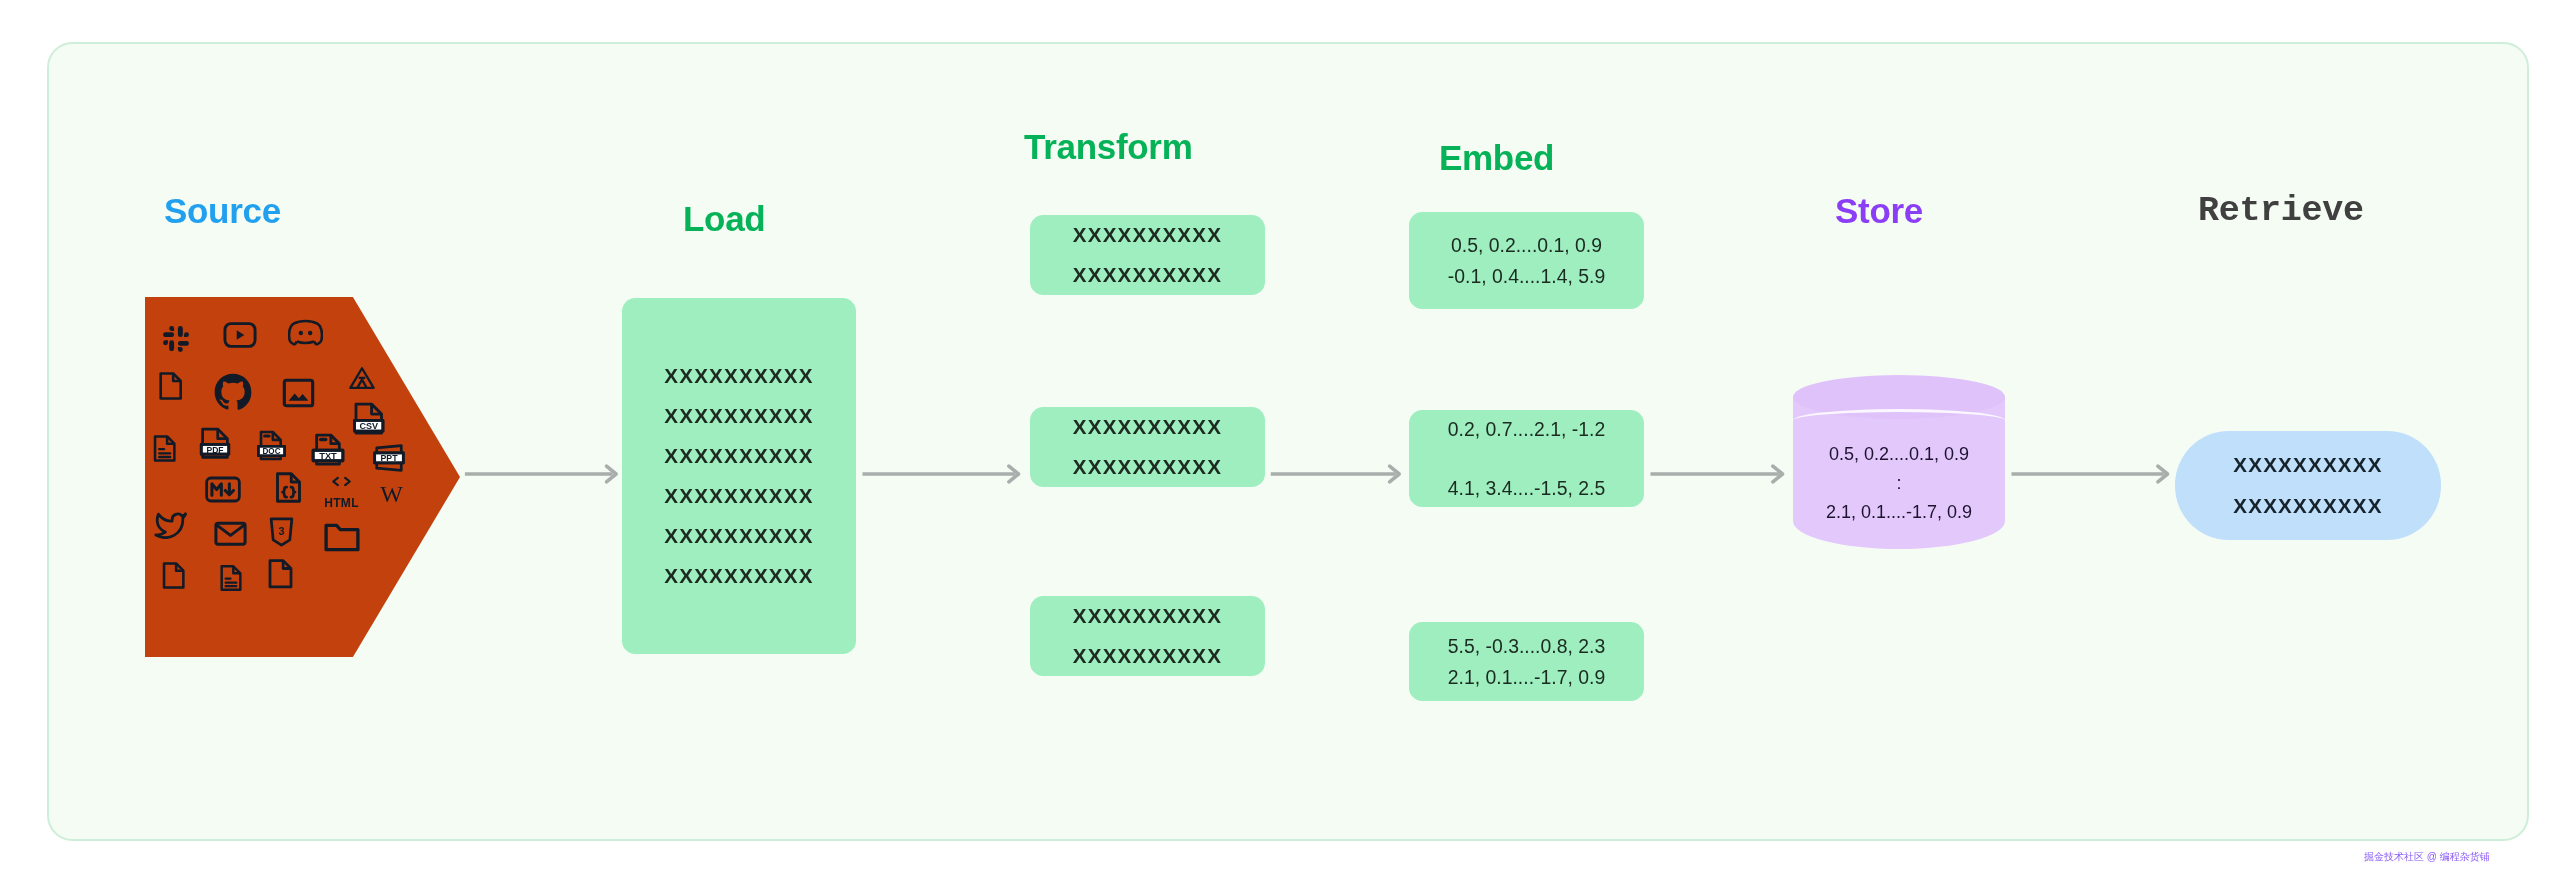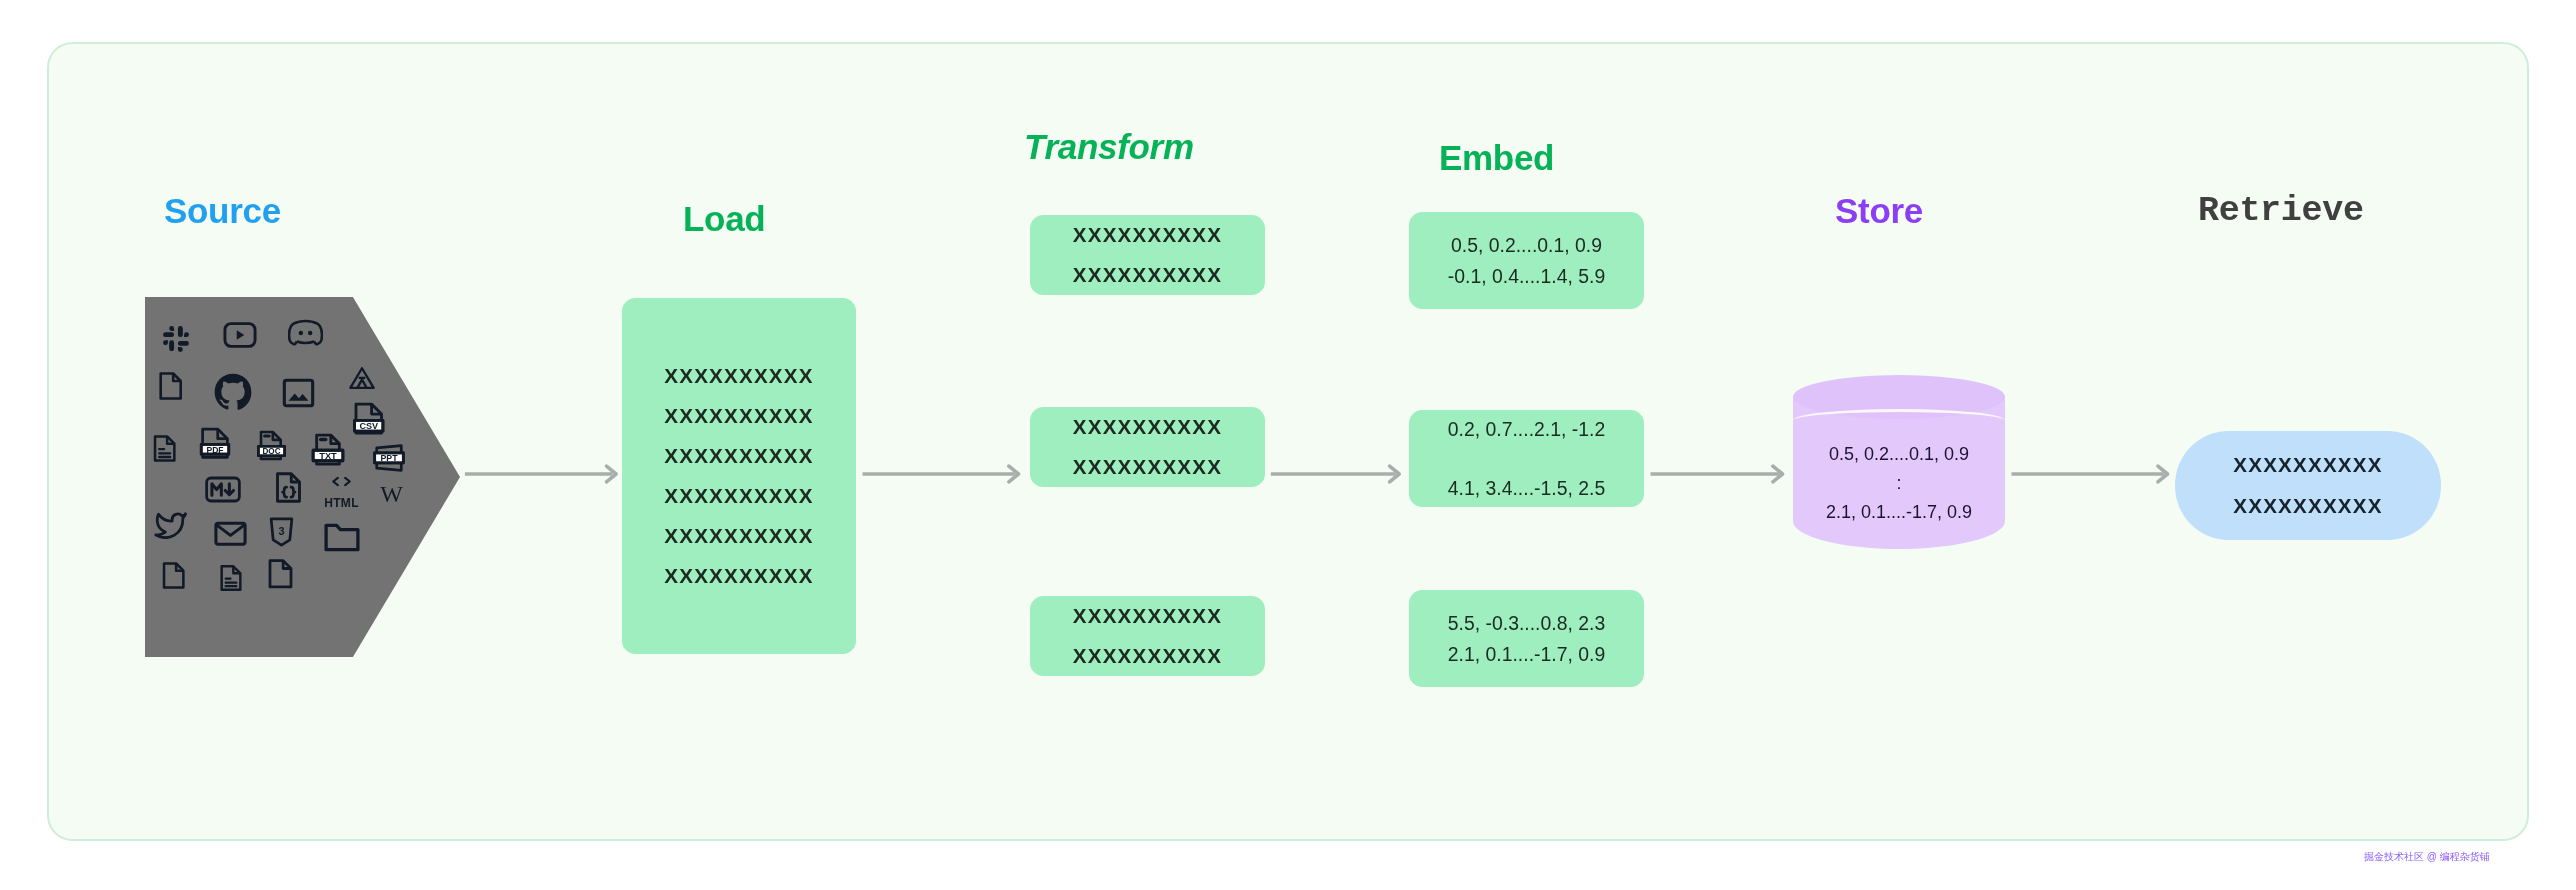--- a/index.html
+++ b/index.html
@@ -46,31 +46,31 @@
   
   .heading {
     position: absolute;
     font-size: 35px;
     font-weight: 800;
     white-space: nowrap;
     letter-spacing: -0.3px;
   }
   .h-source   { left: 164px;  top: 191px; color: #22a0f0; }
   .h-load     { left: 683px; top: 199px; color: #06b257; }
-  .h-trans    { left: 1024px; top: 127px; color: #06b257; font-style: italic; }
+  .h-trans    { left: 1024px; top: 127px; color: #06b257; }
   .h-embed    { left: 1439px; top: 138px; color: #06b257; }
   .h-store    { left: 1835px; top: 191px; color: #8b3ef5; }
   .h-retrieve { left: 2198px; top: 191px; color: #404040; font-family: Liberation Mono, monospace; }
 
   
   .source-shape {
     position: absolute;
     left: 145px; top: 297px;
     width: 315px; height: 360px;
-    background: #737373;
+    background: #c2410c;
     clip-path: polygon(0% 0%, 66% 0%, 100% 50%, 66% 100%, 0% 100%);
   }
   .icon-grid {
     position: absolute;
     left: 0; top: 0;
     width: 315px; height: 360px;
   }
   .ic {
     position: absolute;
     color: #111a26;
@@ -107,21 +107,21 @@
 
   
   .load-box { left: 622px; top: 298px; width: 234px; height: 356px; }
   
   .t1 { left: 1030px; top: 215px; width: 235px; height: 80px; }
   .t2 { left: 1030px; top: 407px; width: 235px; height: 80px; }
   .t3 { left: 1030px; top: 596px; width: 235px; height: 80px; }
   
   .e1 { left: 1409px; top: 212px; width: 235px; height: 97px; }
   .e2 { left: 1409px; top: 410px; width: 235px; height: 97px; gap: 29px; }
-  .e3 { left: 1409px; top: 590px; width: 235px; height: 97px; }
+  .e3 { left: 1409px; top: 622px; width: 235px; height: 79px; }
 
   
   .cyl {
     position: absolute;
     left: 1793px; top: 375px;
     width: 212px; height: 194px;
   }
   .cyl-body {
     position: absolute;
     left: 0; top: 20.6px;

